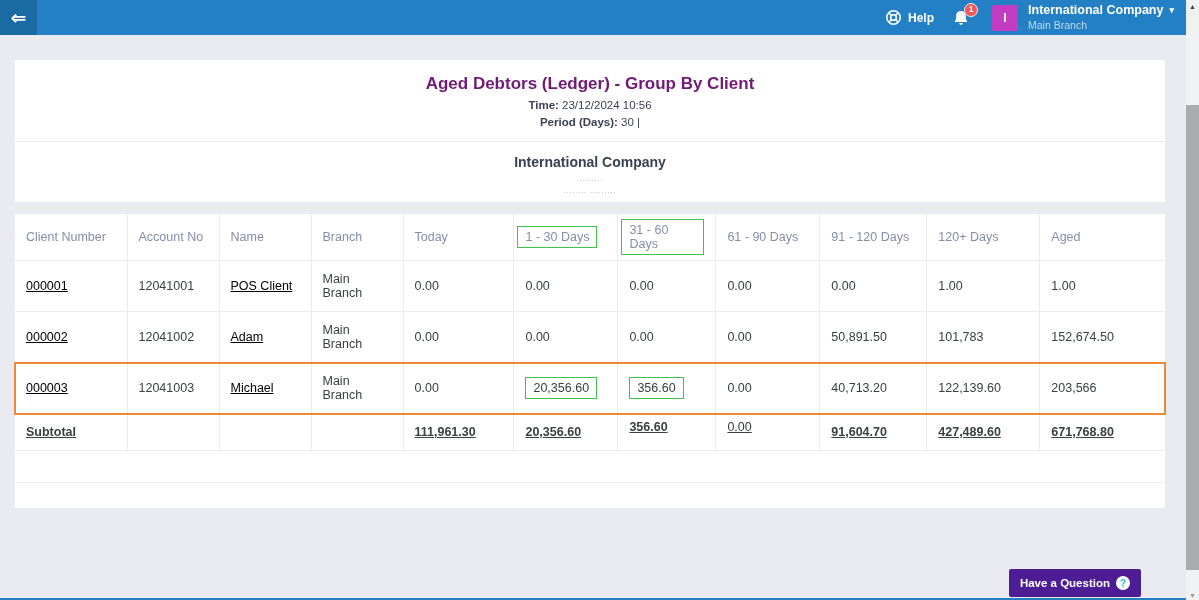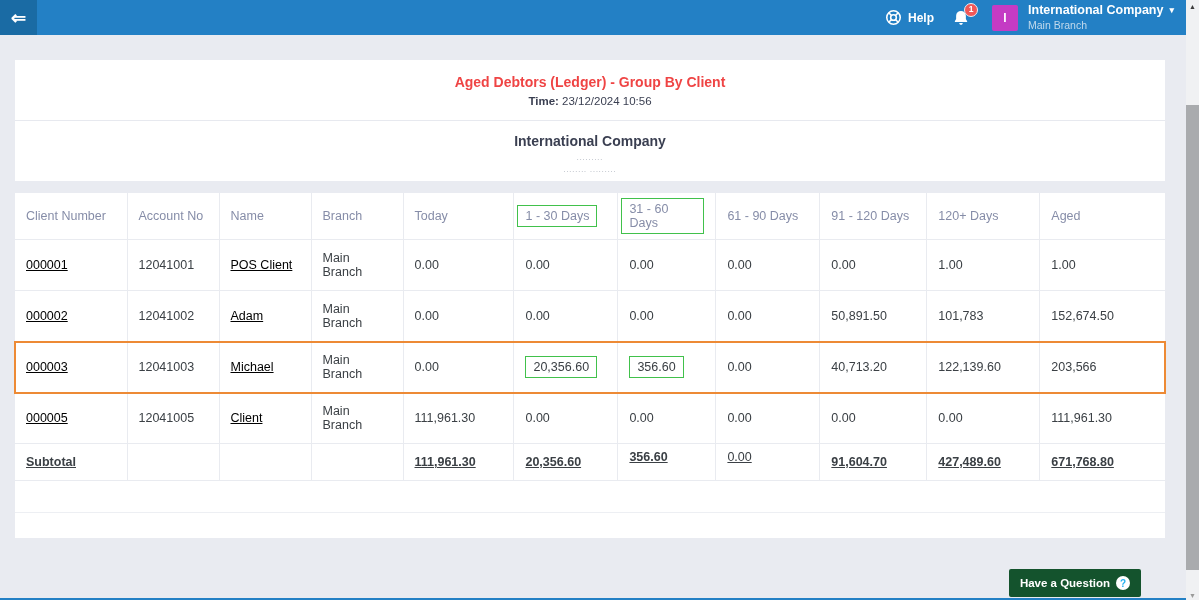--- a/index.html
+++ b/index.html
@@ -35,21 +35,21 @@
     font-size:7px; color:#3c3c3c; }
   .scroll-thumb { position:absolute; top:105px; left:0; width:13px; height:465px; background:#a9abae; }
   .scroll-down { position:absolute; bottom:1px; left:0; width:13px; text-align:center;
     font-size:7px; color:#9a9a9a; }
 
   
   .content { position:absolute; top:60px; left:15px; right:34px; }
   .card { background:#fff; }
 
   .report-meta { padding:14px 10px 13px; border-bottom:1px solid #e7e9ef; text-align:center; }
-  .report-title { font-size:14px; font-weight:700; color:#ef4444; }
+  .report-title { font-size:17px; font-weight:700; color:#701a75; }
   .report-line { font-size:11.5px; color:#3a3f51; margin-top:5px; }
   .bold { font-weight:700; }
   .company-section { text-align:center; padding:12px 10px 8px; }
   .company-title { font-size:14px; font-weight:700; color:#3a3f51; }
   .dots { font-size:7px; color:#9aa1ae; letter-spacing:1px; margin-top:5px; line-height:1; }
 
   .table-card { margin-top:12px; }
   table { width:100%; border-collapse:collapse; table-layout:fixed;border-radius:15px; }
   .report-table th, .report-table td { border:1px solid #e9ebf0; text-align:left; overflow:hidden; }
   .report-table th { color:#868da8; font-weight:400; font-size:12.5px; padding:9px 11px; border-top:none; }
@@ -62,21 +62,21 @@
   th .green-box { margin:-4px 0 -4px -8px; }
   td .green-box { margin:-5px 0; }
   tr.subtotal td { font-weight:700;text-decoration:underline; }
   tr.subtotal td.light { font-weight:400; }
   tr.subtotal td.raised { vertical-align:top; padding-top:6px; }
 
   .spacer-a { height:32px; border-bottom:1px solid #edeff3; }
   .spacer-b { height:25px; }
 
   
-  .question-btn { position:absolute; right:58px; bottom:3px; background:#14532d; color:#fff;
+  .question-btn { position:absolute; right:58px; bottom:3px; background:#4c1d95; color:#fff;
     border:none; font-family:inherit; font-weight:700; font-size:11.5px; padding:7px 11px;
     border-radius:2px; display:flex; align-items:center; gap:6px; cursor:pointer; }
   .q-icon { width:14px; height:14px; border-radius:50%; background:#fff; color:#25b2ef;
     font-size:10px; font-weight:700; display:inline-flex; align-items:center; justify-content:center; }
   .bottom-strip { position:absolute; left:0; bottom:0; height:2px; right:13px; background:#2380c5; }
 </style>
 </head>
 <body>
 
 <div class="topbar">
@@ -124,20 +124,24 @@
 </div>
 
 <div class="content">
 
   <div class="card">
     <div class="report-meta">
       <div class="report-title">Aged Debtors (Ledger) - Group By Client</div>
       <div class="report-line">
         <span class="bold">Time:</span>
         <span>23/12/2024 10:56</span>
+      </div>
+      <div class="report-line">
+        <span class="bold">Period (Days):</span>
+        <span>30 |</span>
       </div>
     </div>
     <div class="company-section">
       <div class="company-title">International Company</div>
       <div class="dots">.........</div>
       <div class="dots">........  .........</div>
     </div>
   </div>
 
   <div class="card table-card">
@@ -203,33 +207,20 @@
             <td><a>Michael</a></td>
             <td>Main Branch</td>
             <td>0.00</td>
             <td><span class="green-box">20,356.60</span></td>
             <td><span class="green-box">356.60</span></td>
             <td>0.00</td>
             <td>40,713.20</td>
             <td>122,139.60</td>
             <td>203,566</td>
           </tr>
-          <tr>
-            <td><a>000005</a></td>
-            <td>12041005</td>
-            <td><a>Client</a></td>
-            <td>Main Branch</td>
-            <td>111,961.30</td>
-            <td>0.00</td>
-            <td>0.00</td>
-            <td>0.00</td>
-            <td>0.00</td>
-            <td>0.00</td>
-            <td>111,961.30</td>
-          </tr>
           <tr class="subtotal">
             <td>Subtotal</td>
             <td></td>
             <td></td>
             <td></td>
             <td>111,961.30</td>
             <td>20,356.60</td>
             <td class="raised">356.60</td>
             <td class="raised light">0.00</td>
             <td>91,604.70</td>

